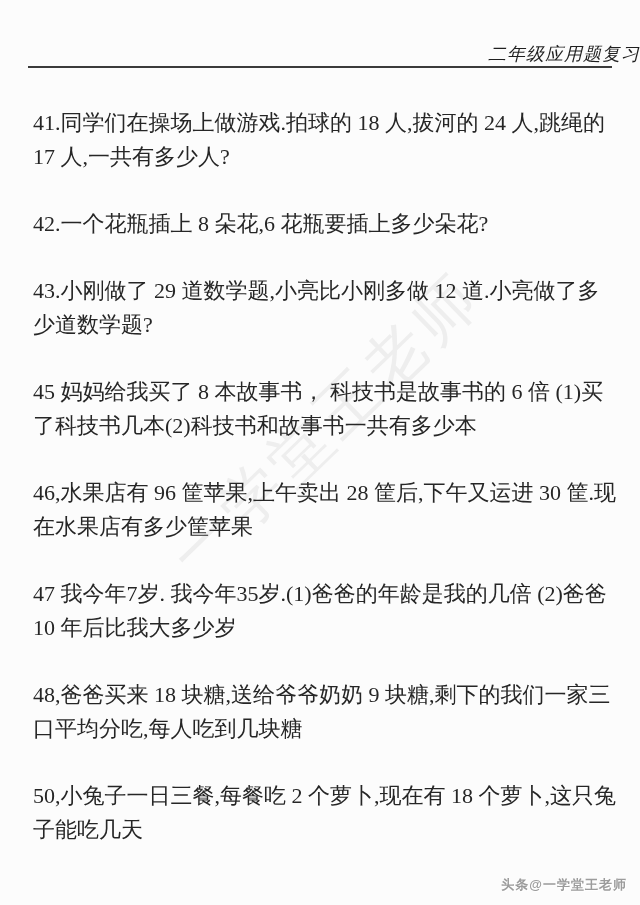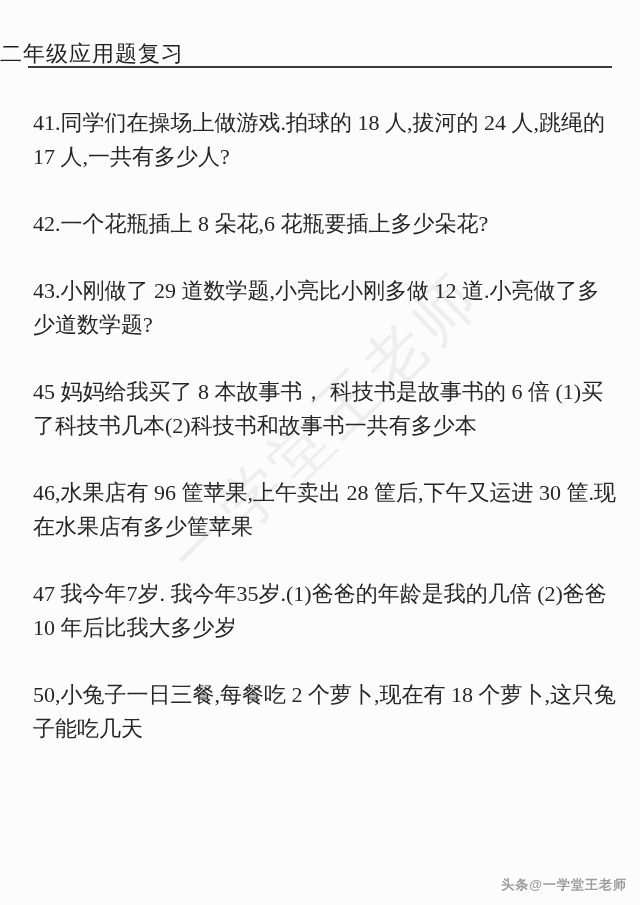--- a/index.html
+++ b/index.html
@@ -13,25 +13,26 @@
     height: 905px;
     background: #fcfcfc;
     overflow: hidden;
     font-family: "Liberation Serif", "DejaVu Serif", serif;
     color: #262626;
   }
   .doc-header {
     padding-top: 44px;
   }
   .doc-title {
-    text-align: left;
-    font-size: 22px;
+    text-align: right;
+    font-size: 18px;
     line-height: 20px;
     letter-spacing: 1px;
     color: #1f1f1f;
+    font-style: italic;
   }
   .title-rule {
     margin: 2px 28px 0 28px;
     border: none;
     border-top: 2px solid #3b3b3b;
     height: 0;
   }
   .question-list {
     position: relative;
     z-index: 2;
@@ -88,19 +89,20 @@
     <hr class="title-rule">
   </div>
 
   <div class="question-list">
     <p class="question">41.同学们在操场上做游戏.拍球的 18 人,拔河的 24 人,跳绳的 17 人,一共有多少人?</p>
     <p class="question">42.一个花瓶插上 8 朵花,6 花瓶要插上多少朵花?</p>
     <p class="question">43.小刚做了 29 道数学题,小亮比小刚多做 12 道.小亮做了多少道数学题?</p>
     <p class="question">45 妈妈给我买了 8 本故事书， 科技书是故事书的 6 倍 (1)买了科技书几本(2)科技书和故事书一共有多少本</p>
     <p class="question">46,水果店有 96 筐苹果,上午卖出 28 筐后,下午又运进 30 筐.现在水果店有多少筐苹果</p>
     <p class="question">47 我今年7岁. 我今年35岁.(1)爸爸的年龄是我的几倍 (2)爸爸 10 年后比我大多少岁</p>
+    <p class="question">48,爸爸买来 18 块糖,送给爷爷奶奶 9 块糖,剩下的我们一家三口平均分吃,每人吃到几块糖</p>
     <p class="question">50,小兔子一日三餐,每餐吃 2 个萝卜,现在有 18 个萝卜,这只兔子能吃几天</p>
 
   </div>
 
   <div class="footer-credit">头条@一学堂王老师</div>
 
 </div>
 
 </body></html>

